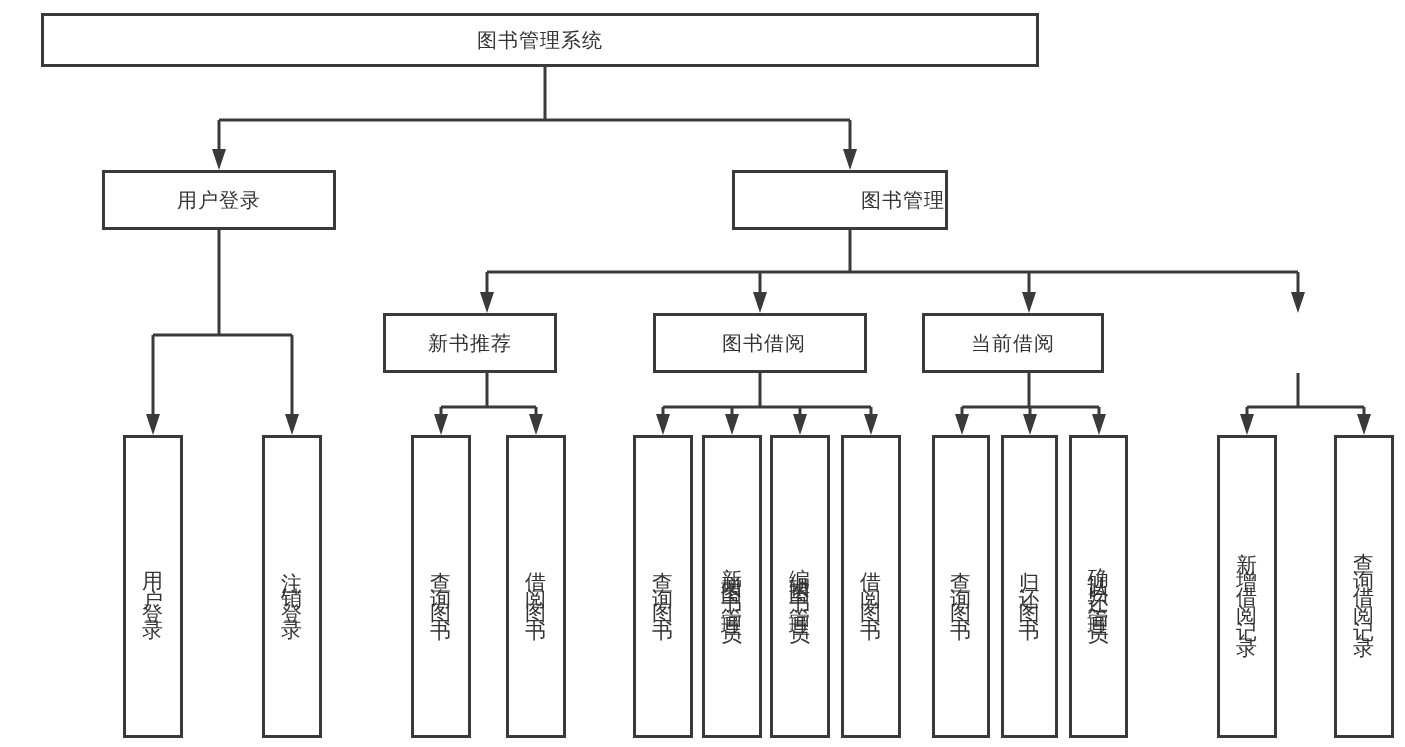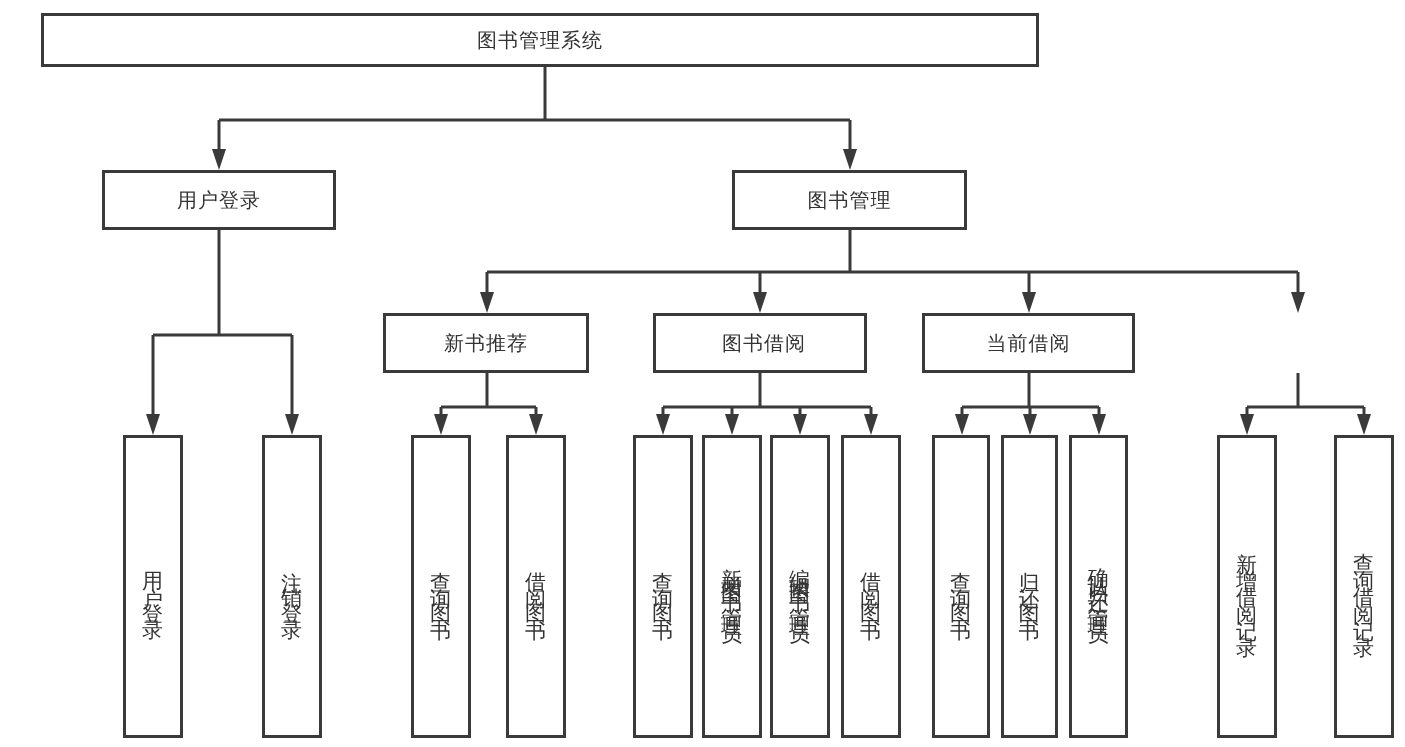--- a/index.html
+++ b/index.html
@@ -105,31 +105,31 @@
     </g>
   </svg>
 
   <div class="node hnode root">
     <span>图书管理系统</span>
   </div>
 
   <div class="node hnode" style="left:82px; top:170px; width:234px; height:60px;">
     <span>用户登录</span>
   </div>
-  <div class="node hnode" style="left:712px; top:170px; width:235px; height:60px;">
+  <div class="node hnode" style="left:712px; top:170px; width:216px; height:60px;justify-content:flex-end;">
     <span>图书管理</span>
   </div>
 
-  <div class="node hnode" style="left:363px; top:313px; width:206px; height:60px;align-items:center;">
+  <div class="node hnode" style="left:363px; top:313px; width:174px; height:60px;align-items:center;">
     <span>新书推荐</span>
   </div>
   <div class="node hnode" style="left:633px; top:313px; width:214px; height:60px;padding-left:8px;">
     <span>图书借阅</span>
   </div>
-  <div class="node hnode" style="left:902px; top:313px; width:213px; height:60px;">
+  <div class="node hnode" style="left:902px; top:313px; width:182px; height:60px;">
     <span>当前借阅</span>
   </div>
 
   <div class="node leaf" style="left:103px;">
     <span class="vtext len4">用户登录</span>
   </div>
   <div class="node leaf" style="left:242px;">
     <span class="vtext len4">注销登录</span>
   </div>
 

